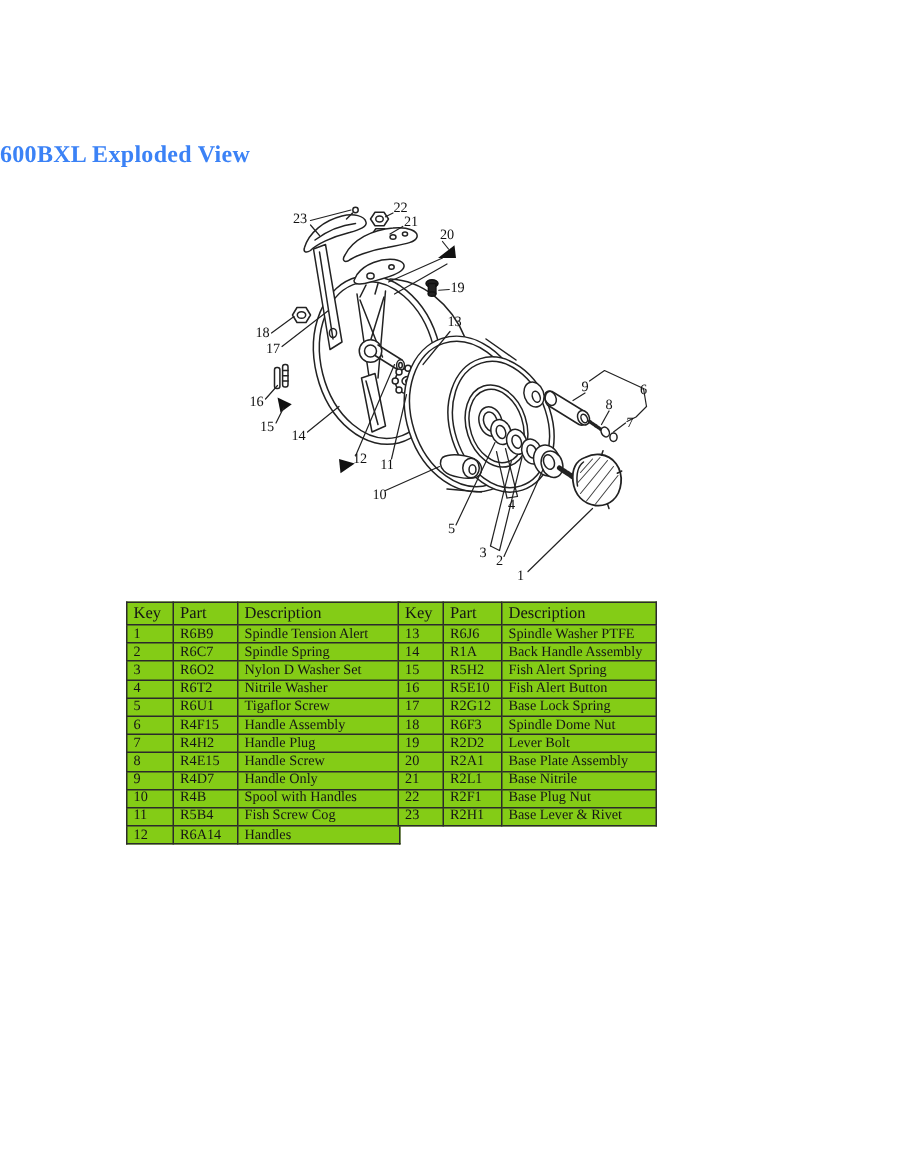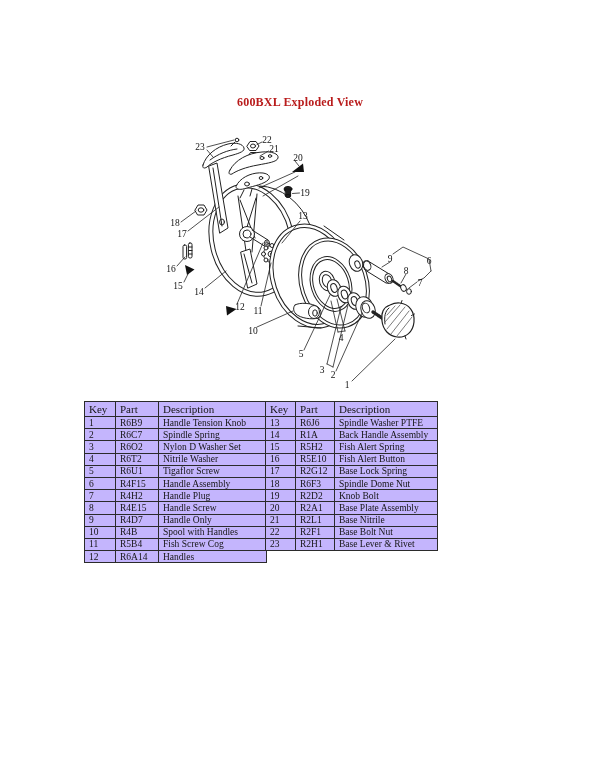--- a/index.html
+++ b/index.html
@@ -1,32 +1,32 @@
 <!DOCTYPE html>
 <html><head>
 <meta charset="utf-8">
 <style>
   html,body{margin:0;padding:0;}
   body{
     width:600px;height:776px;position:relative;background:#ffffff;
     font-family:"Liberation Serif", serif;color:#1b1b1b;overflow:hidden;
   }
   .page-title{
-    position:absolute;top:95px;left:0;right:0;text-align:center;
-    font-size:12px;font-weight:bold;letter-spacing:.2px;color:#b91c1c;
+    position:absolute;top:95px;left:0;right:0;text-align:left;
+    font-size:16px;font-weight:bold;letter-spacing:.2px;color:#3b82f6;
   }
   svg.diagram{position:absolute;left:0;top:0;}
   .callout{
     position:absolute;transform:translate(-50%,-50%);
     font-size:9.5px;color:#111;line-height:9px;z-index:5;
     font-family:"Liberation Serif", serif;
   }
   table.parts{
     position:absolute;border-collapse:collapse;table-layout:fixed;
-    font-size:9.5px;color:#151515;background:#c4b5fd;
+    font-size:9.5px;color:#151515;background:#84cc16;
   }
   table.parts th, table.parts td{
     border:1px solid #2b2b2b;padding:0 0 0 4px;text-align:left;
     white-space:nowrap;overflow:hidden;font-weight:normal;vertical-align:middle;
   }
   table.parts th{font-size:11px;height:14px;}
   table.parts td{height:11.2px;line-height:10px;}
   #tbl-left{left:84px;top:401px;width:182px;}
   #tbl-right{left:265px;top:401px;width:172px;}
 </style>
@@ -264,21 +264,21 @@
     </colgroup>
   <tbody>
       <tr>
     <th>Key</th>
     <th>Part</th>
     <th>Description</th>
   </tr>
   <tr>
         <td>1</td>
         <td>R6B9</td>
-        <td>Handle Tension Knob</td>
+        <td>Spindle Tension Alert</td>
       </tr>
   <tr>
         <td>2</td>
         <td>R6C7</td>
         <td>Spindle Spring</td>
       </tr>
   <tr>
         <td>3</td>
         <td>R6O2</td>
         <td>Nylon D Washer Set</td>
@@ -369,36 +369,36 @@
         <td>Base Lock Spring</td>
       </tr>
   <tr>
         <td>18</td>
         <td>R6F3</td>
         <td>Spindle Dome Nut</td>
       </tr>
   <tr>
         <td>19</td>
         <td>R2D2</td>
-        <td>Knob Bolt</td>
+        <td>Lever Bolt</td>
       </tr>
   <tr>
         <td>20</td>
         <td>R2A1</td>
         <td>Base Plate Assembly</td>
       </tr>
   <tr>
         <td>21</td>
         <td>R2L1</td>
         <td>Base Nitrile</td>
       </tr>
   <tr>
         <td>22</td>
         <td>R2F1</td>
-        <td>Base Bolt Nut</td>
+        <td>Base Plug Nut</td>
       </tr>
   <tr>
         <td>23</td>
         <td>R2H1</td>
         <td>Base Lever &amp; Rivet</td>
       </tr>
 </tbody>
   </table>
 
 </body></html>

